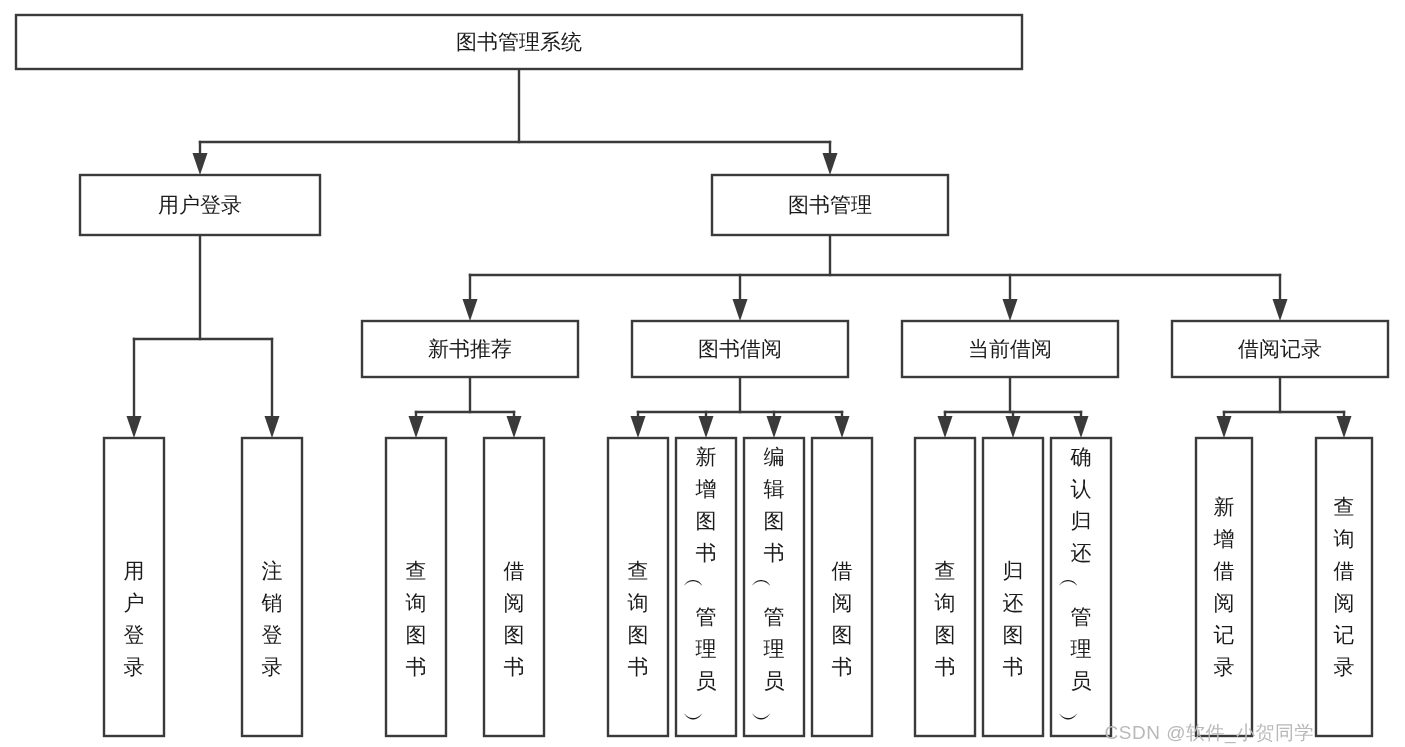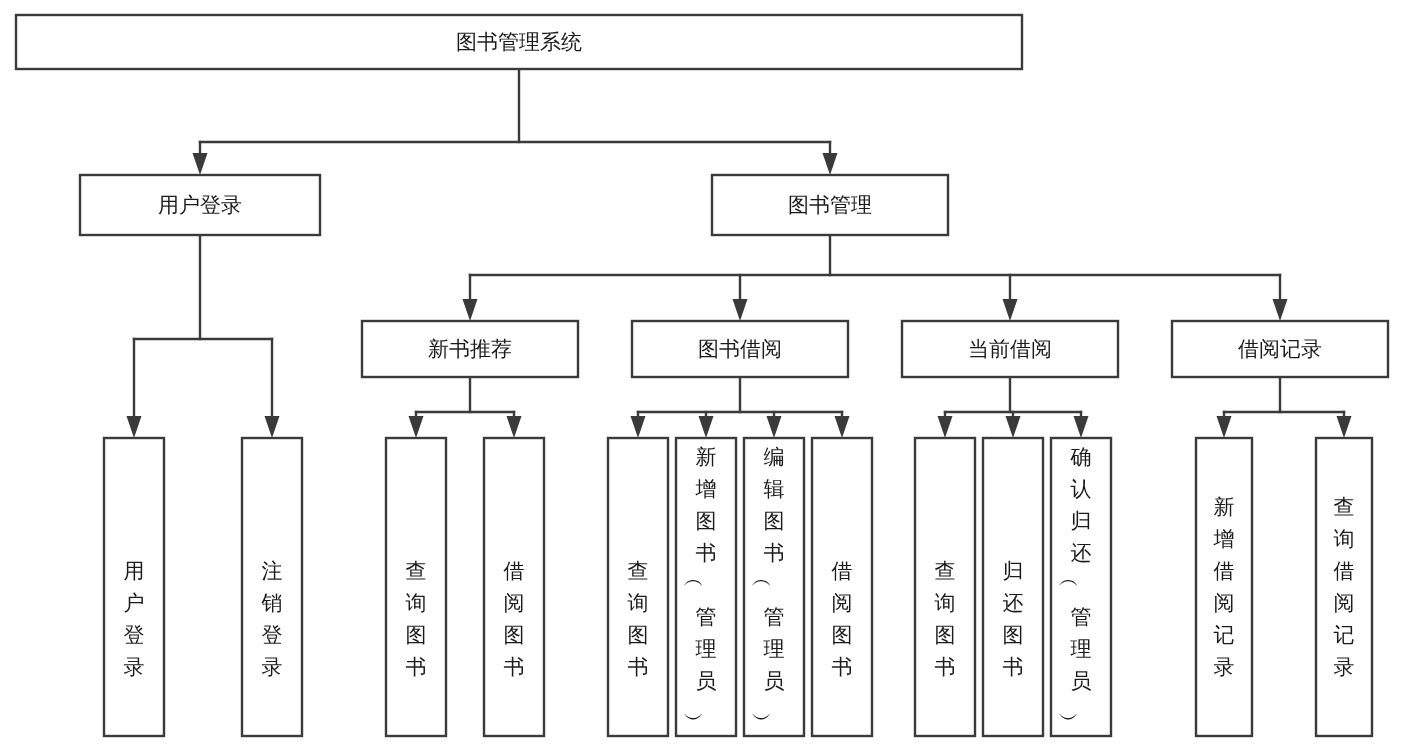--- a/index.html
+++ b/index.html
@@ -200,13 +200,14 @@
         <g>
           <rect class="node-box" x="1196" y="435" width="56" height="298"></rect>
           <text class="leaf-label" x="1224" y="510.6"><tspan x="1224" dy="0">新</tspan><tspan x="1224" dy="32">增</tspan><tspan x="1224" dy="32">借</tspan><tspan x="1224" dy="32">阅</tspan><tspan x="1224" dy="32">记</tspan><tspan x="1224" dy="32">录</tspan></text>
         </g>
         <g>
           <rect class="node-box" x="1316" y="435" width="56" height="298"></rect>
           <text class="leaf-label" x="1344" y="510.6"><tspan x="1344" dy="0">查</tspan><tspan x="1344" dy="32">询</tspan><tspan x="1344" dy="32">借</tspan><tspan x="1344" dy="32">阅</tspan><tspan x="1344" dy="32">记</tspan><tspan x="1344" dy="32">录</tspan></text>
         </g>
       </g>
   </svg>
+  <div class="watermark">CSDN @软件_小贺同学</div>
 </div>
 
 </body></html>

